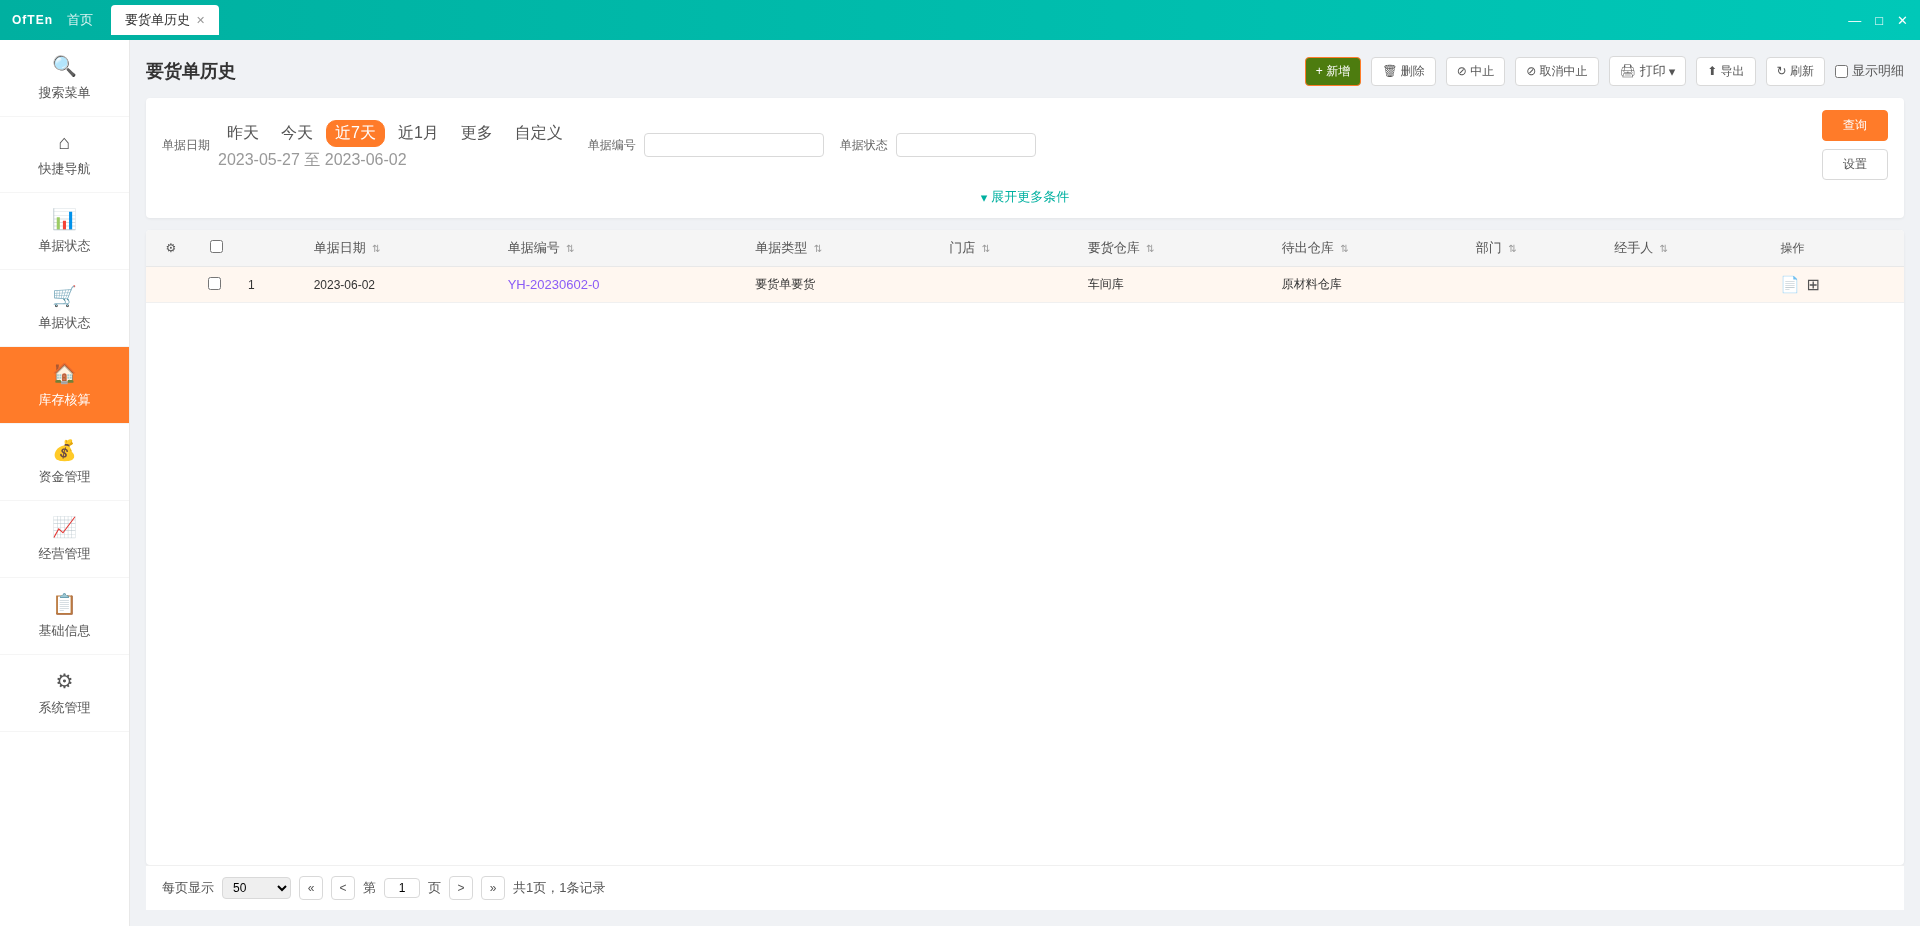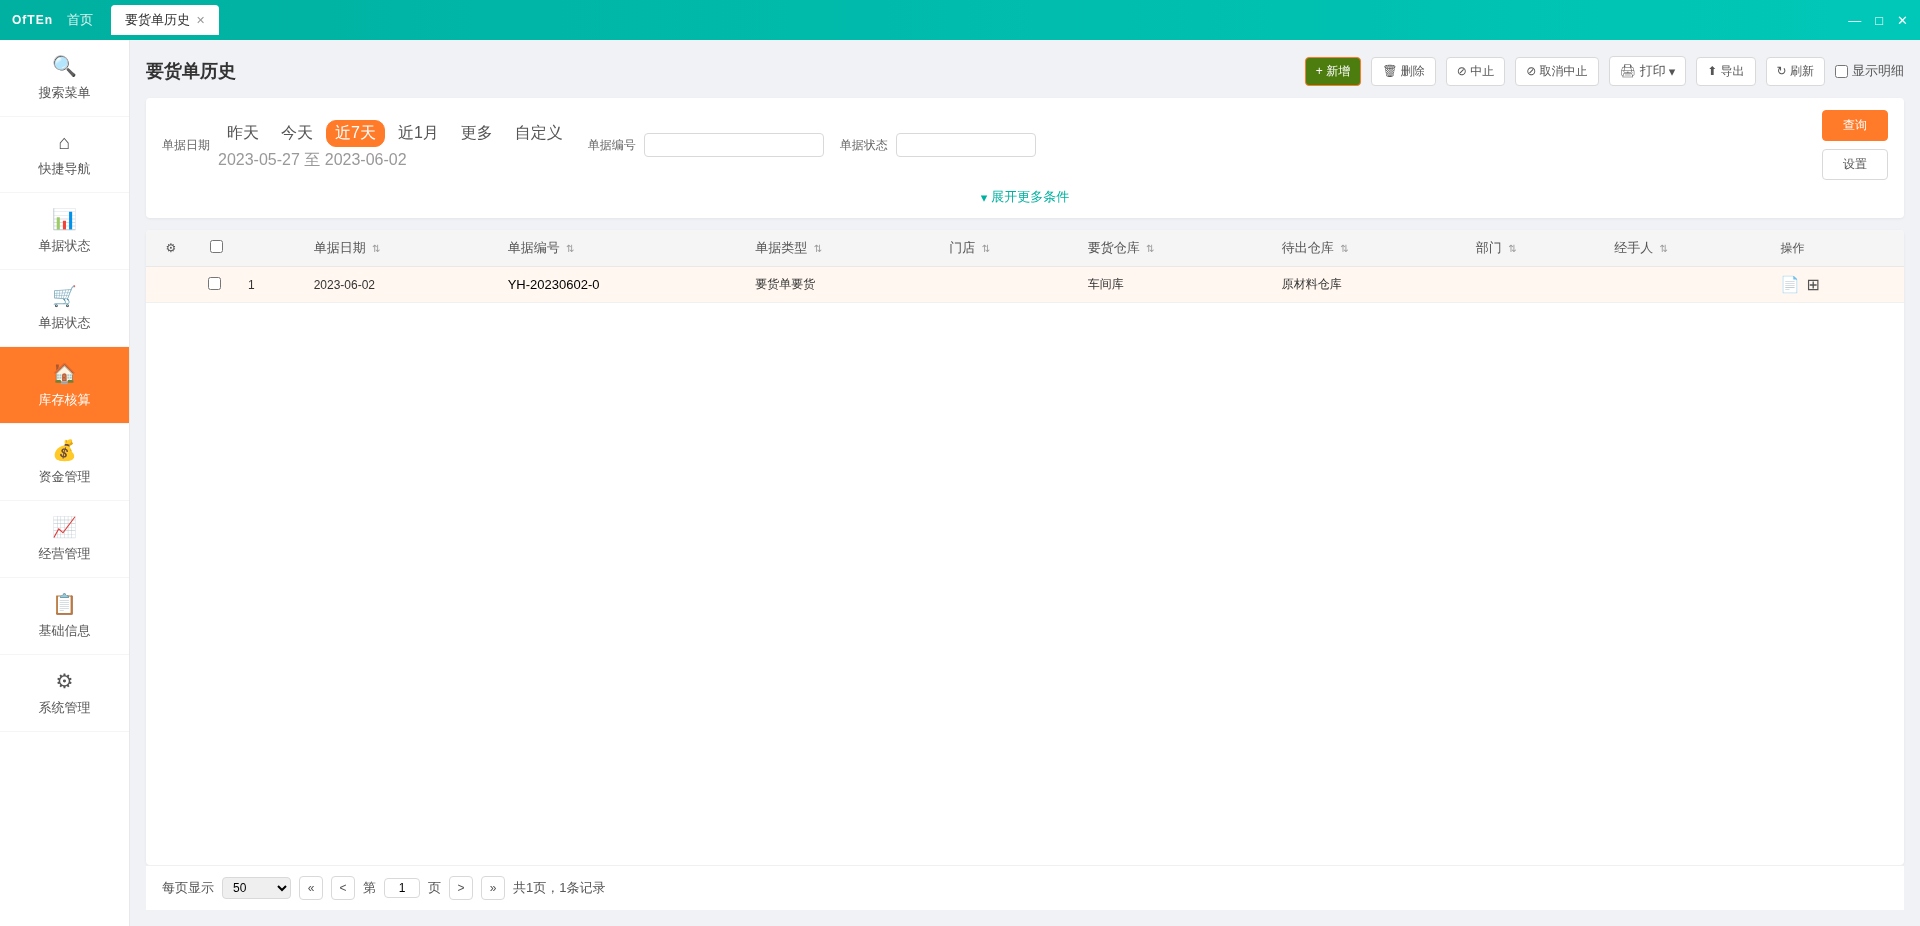--- a/index.html
+++ b/index.html
@@ -163,21 +163,21 @@
       white-space: nowrap;
     }
     th .sort-icon { color: #999; font-size: 10px; margin-left: 3px; }
     td {
       padding: 8px 12px;
       border-bottom: 1px solid #f0f0f0;
       font-size: 12px;
       color: #333;
     }
     tr.highlight { background: #fff7f0; }
-    .row-link { color: #000000; cursor: pointer; text-decoration: none; margin-top: 41px; }
+    .row-link { color: #8b5cf6; cursor: pointer; text-decoration: none; margin-top: 41px; }
     .action-icons { display: flex; gap: 6px; }
     .action-icon { font-size: 16px; cursor: pointer; color: #555; }
 
     
     .th-settings { width: 50px; text-align: center; }
     .th-checkbox { width: 40px; text-align: center; }
 
     
     .table-footer {
       padding: 8px 16px;

